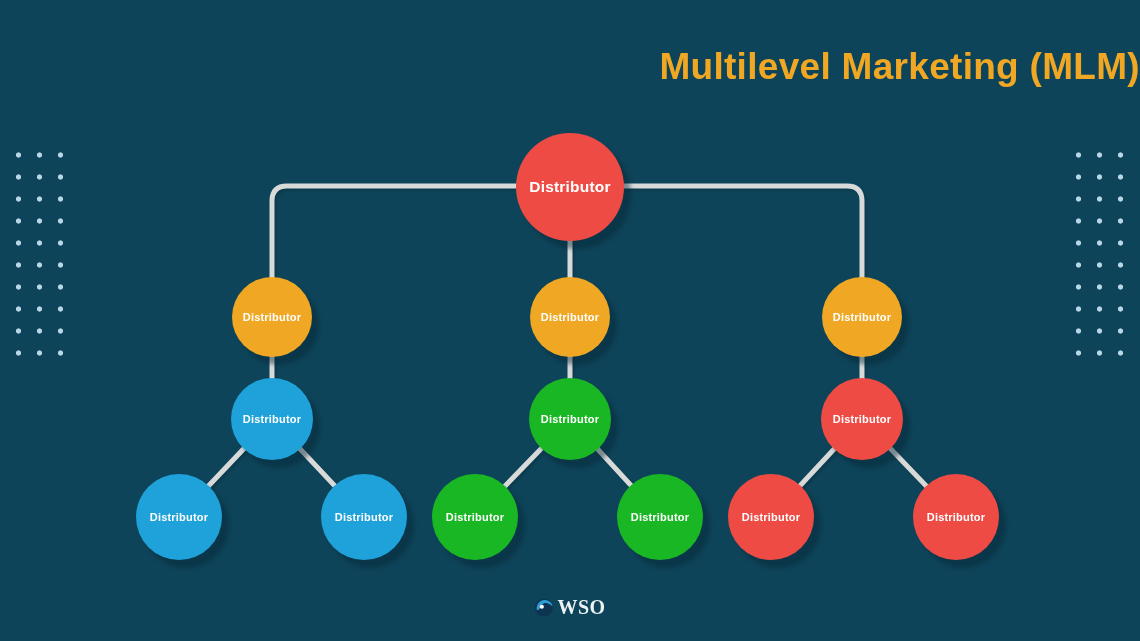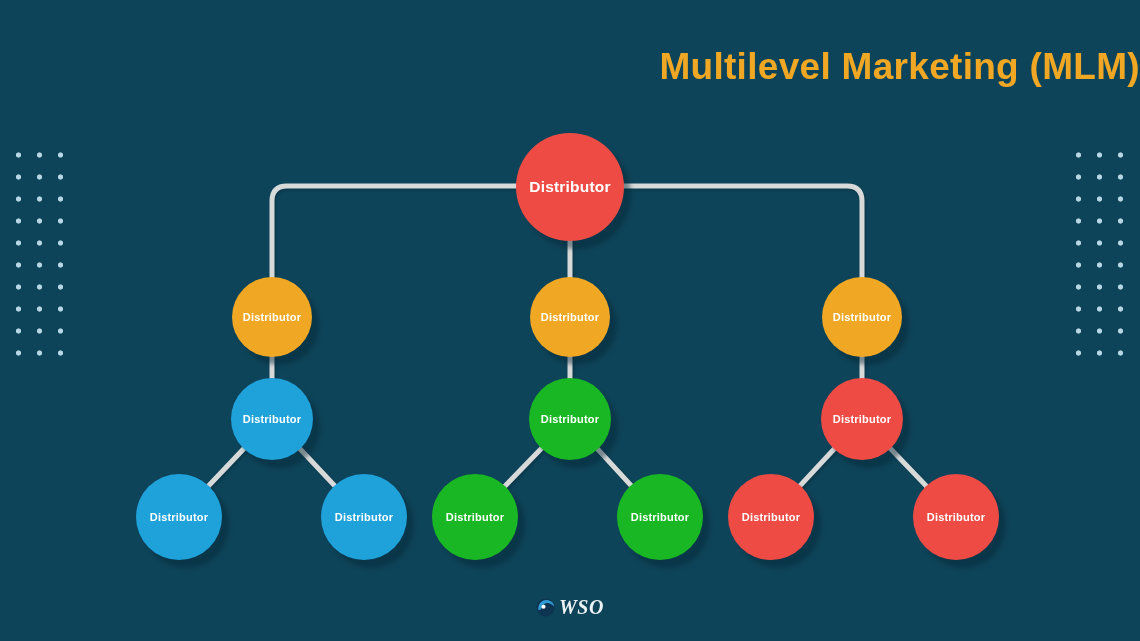--- a/index.html
+++ b/index.html
@@ -49,21 +49,21 @@
   .n-l3-mid{left:529px;top:378px;}
   .n-l3-right{left:821px;top:378px;}
   .n-l4-1{left:136px;top:474px;}
   .n-l4-2{left:321px;top:474px;}
   .n-l4-3{left:432px;top:474px;}
   .n-l4-4{left:617px;top:474px;}
   .n-l4-5{left:728px;top:474px;}
   .n-l4-6{left:913px;top:474px;}
   .logo{
     position:absolute;left:50%;top:596px;transform:translateX(-50%);
-    display:flex;align-items:center;gap:4px;font-style:italic;
+    display:flex;align-items:center;gap:4px;
   }
   .logo-text{
     font-family:"Liberation Serif",serif;font-weight:700;font-size:20px;
     color:var(--logo-text);letter-spacing:.5px;
   }
 </style>
 </head>
 <body>
 
 <div class="canvas">

